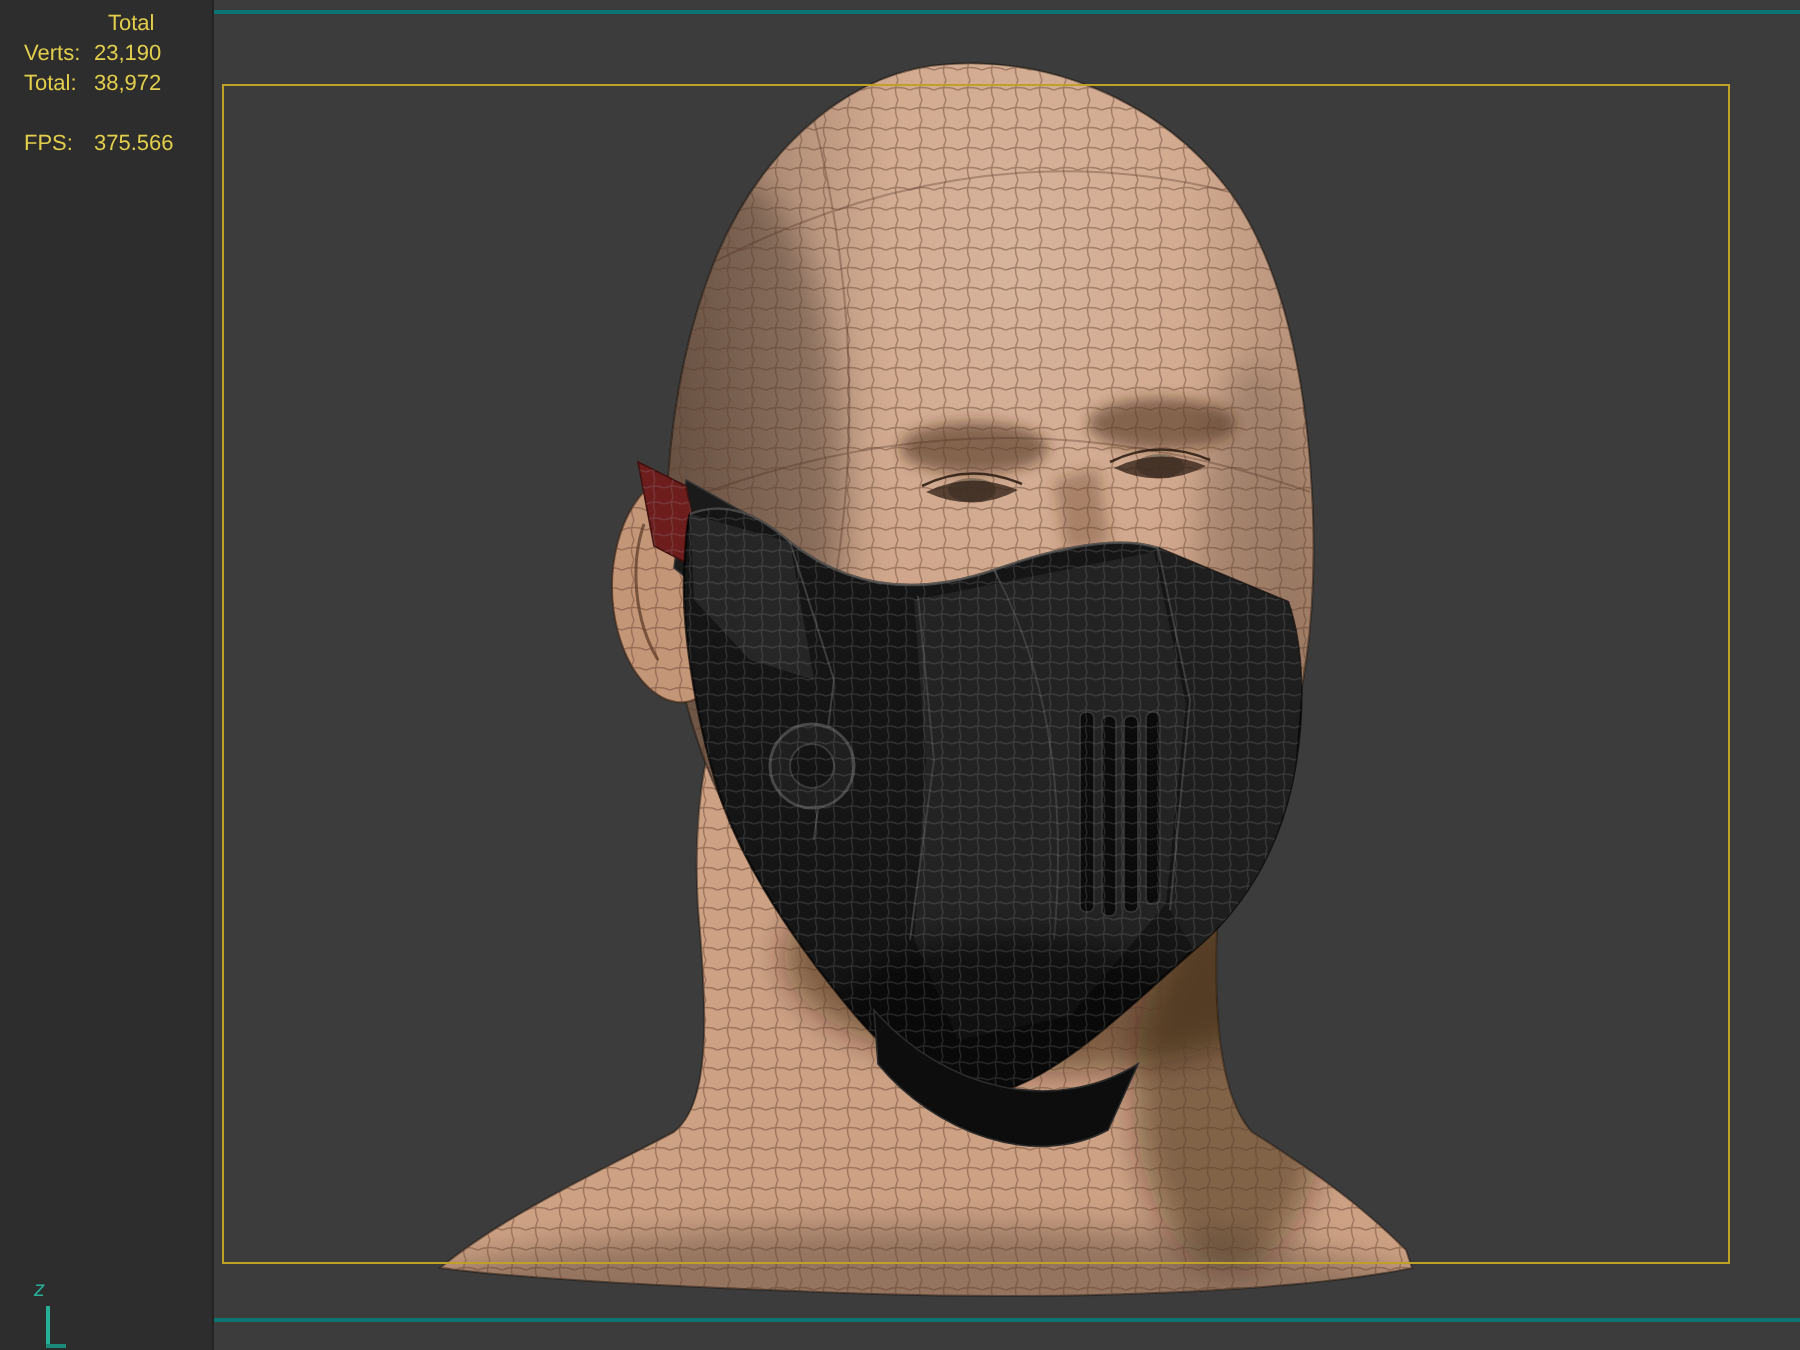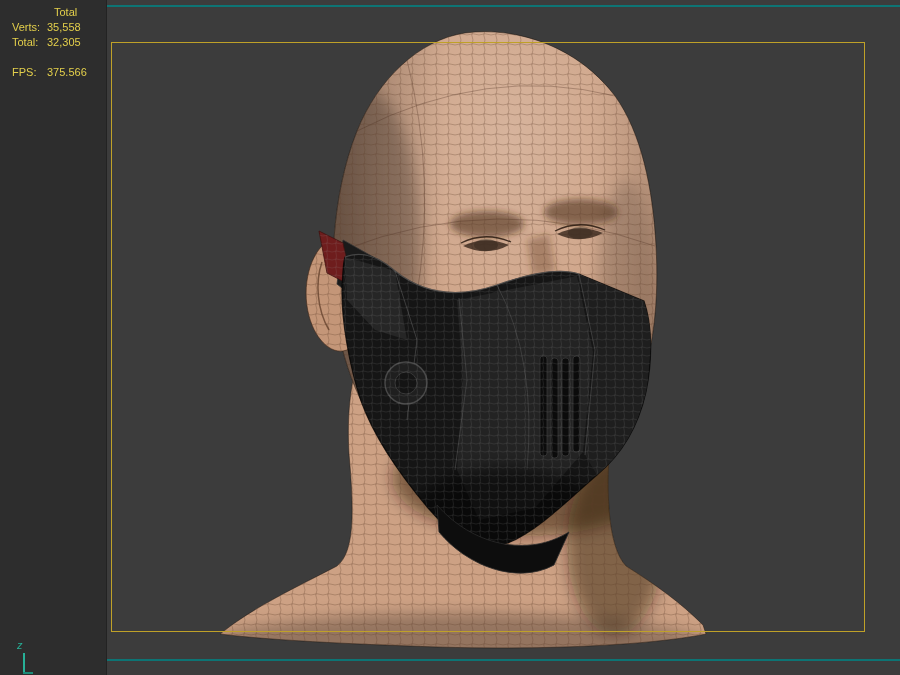--- a/index.html
+++ b/index.html
@@ -28,25 +28,25 @@
 
 <div class="screen">
 
   <div class="left-panel">
     <div class="stats">
       <div class="row">
         <span class="total">Total</span>
       </div>
       <div class="row">
         <span class="label">Verts:</span>
-        <span class="value">35,558</span>
+        <span class="value">23,190</span>
       </div>
       <div class="row">
         <span class="label">Total:</span>
-        <span class="value">32,305</span>
+        <span class="value">38,972</span>
       </div>
       <div class="row fps-row">
         <span class="label">FPS:</span>
         <span class="value">375.566</span>
       </div>
     </div>
 
     <div class="axis">
       <span class="z">z</span>
       <span class="vline"></span>

